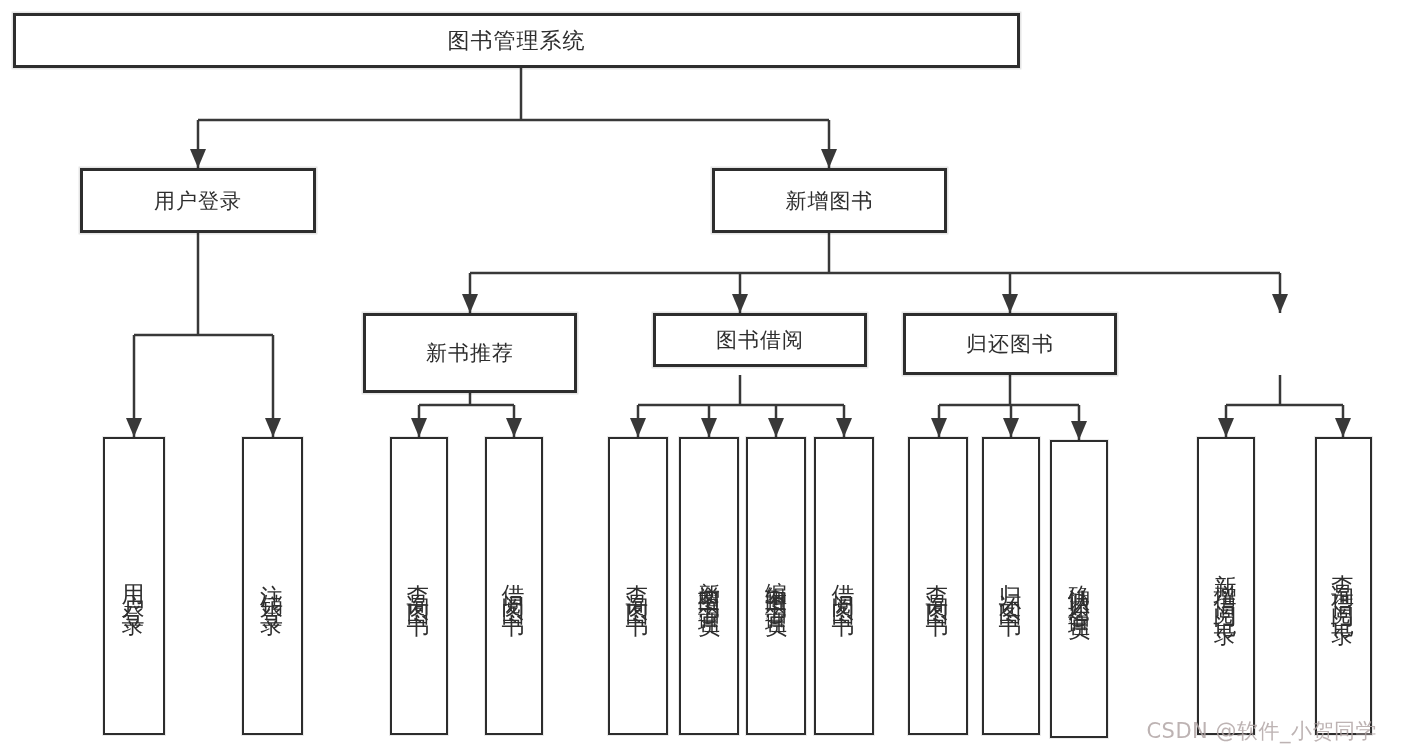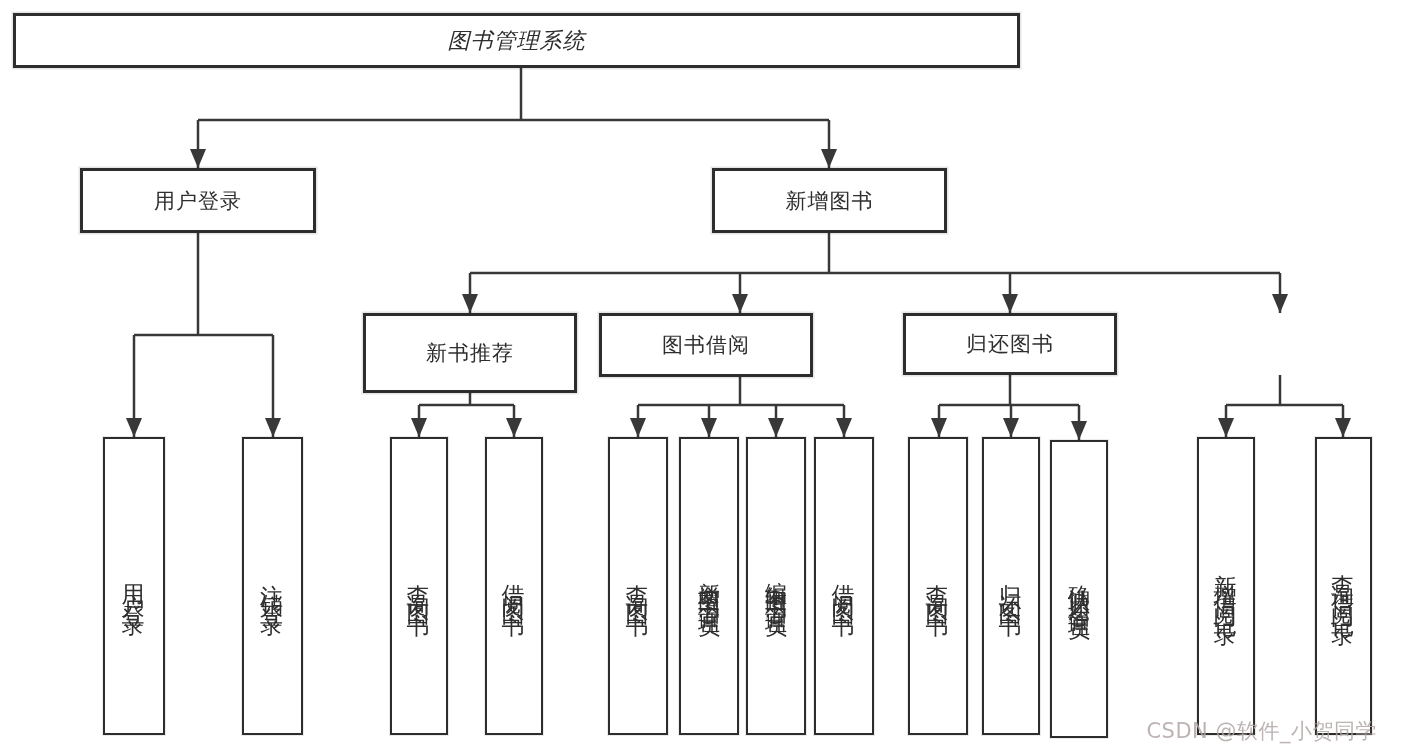--- a/index.html
+++ b/index.html
@@ -14,21 +14,21 @@
   #connectors{position:absolute;left:0;top:0;z-index:1;}
   .hnode{
     position:absolute;z-index:2;
     background:#fff;
     border:3px solid #2d2d2d;
     box-shadow:0 0 0 1.5px rgba(0,0,0,0.10);
     display:flex;align-items:center;justify-content:center;
     box-sizing:border-box;
     font-size:21px;letter-spacing:1px;color:#2e2e2e;
   }
-  .root{font-size:22px;font-style:italic;}
+  .root{font-size:22px;}
   .vnode{
     position:absolute;z-index:2;
     background:#fff;
     border:2.5px solid #2d2d2d;
     box-shadow:0 0 0 1px rgba(0,0,0,0.08);
     display:flex;align-items:center;justify-content:center;
     box-sizing:border-box;
     overflow:hidden;
   }
   .vlabel{
@@ -111,21 +111,21 @@
   <div class="hnode" style="left:80px;top:168px;width:236px;height:65px">
     <span>用户登录</span>
   </div>
   <div class="hnode" style="left:712px;top:168px;width:235px;height:65px">
     <span>新增图书</span>
   </div>
 
   <div class="hnode" style="left:363px;top:313px;width:214px;height:80px">
     <span>新书推荐</span>
   </div>
-  <div class="hnode" style="left:599px;top:313px;width:214px;height:64px">
+  <div class="hnode" style="left:653px;top:313px;width:214px;height:54px">
     <span>图书借阅</span>
   </div>
   <div class="hnode" style="left:903px;top:313px;width:214px;height:62px">
     <span>归还图书</span>
   </div>
 
   <div class="vnode" style="left:103px;top:437px;width:62px;height:298px">
     <span class="vlabel">用户登录</span>
   </div>
   <div class="vnode" style="left:242px;top:437px;width:61px;height:298px">

